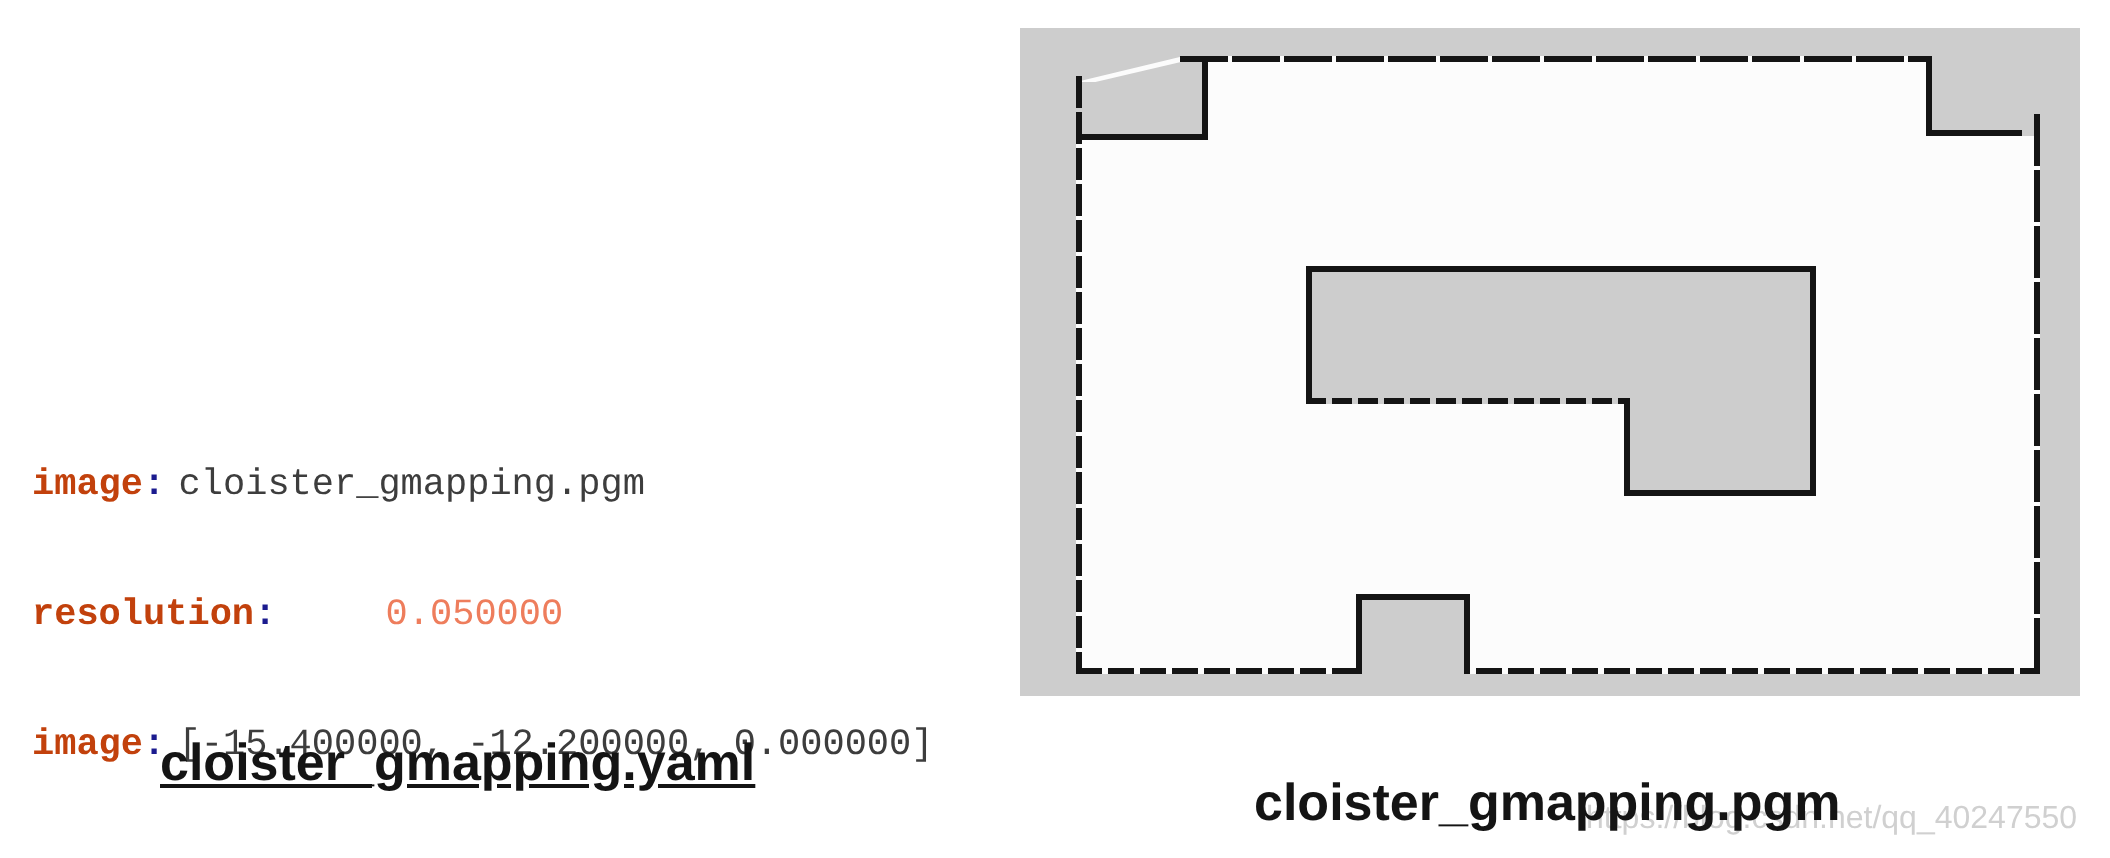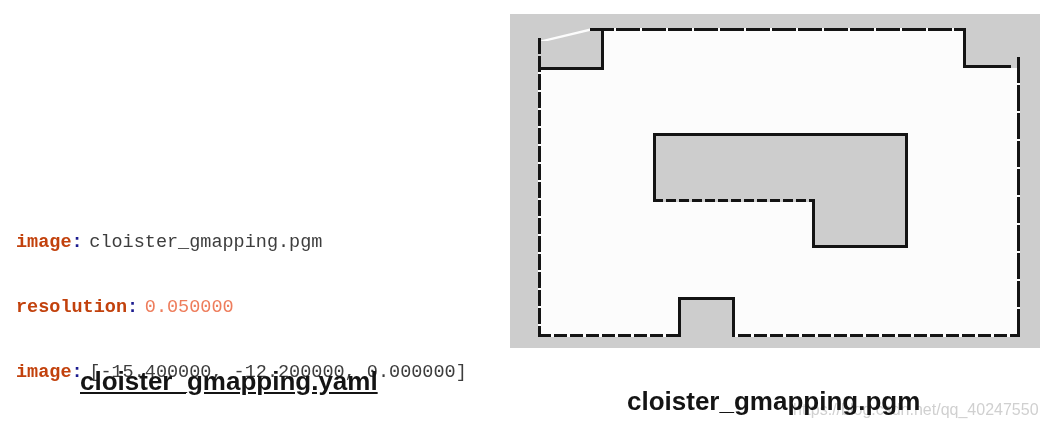--- a/index.html
+++ b/index.html
@@ -11,21 +11,21 @@
 
   
   .yaml-block{
     position:absolute;left:16px;top:189px;
     font-family:"Liberation Mono","DejaVu Sans Mono",monospace;
     font-size:18.5px;line-height:21.6px;white-space:pre;
   }
   .ykey{color:#c2410c;font-weight:bold;}
   .ycolon{color:#1b1b8f;font-weight:bold;margin-right:0.6ch;}
   .c-str{color:#3d3d3d;}
-  .c-num{color:#ee7d5c;}
+  .c-num{color:#ee7d5c;margin-left:48px;}
 
   
   .caption{
     position:absolute;
     font-weight:bold;font-size:26px;color:#141414;
     letter-spacing:0px;z-index:5;
   }
   .caption-yaml{left:80px;top:366px;text-decoration:underline;}
   .caption-pgm{left:627px;top:386px;}
 

